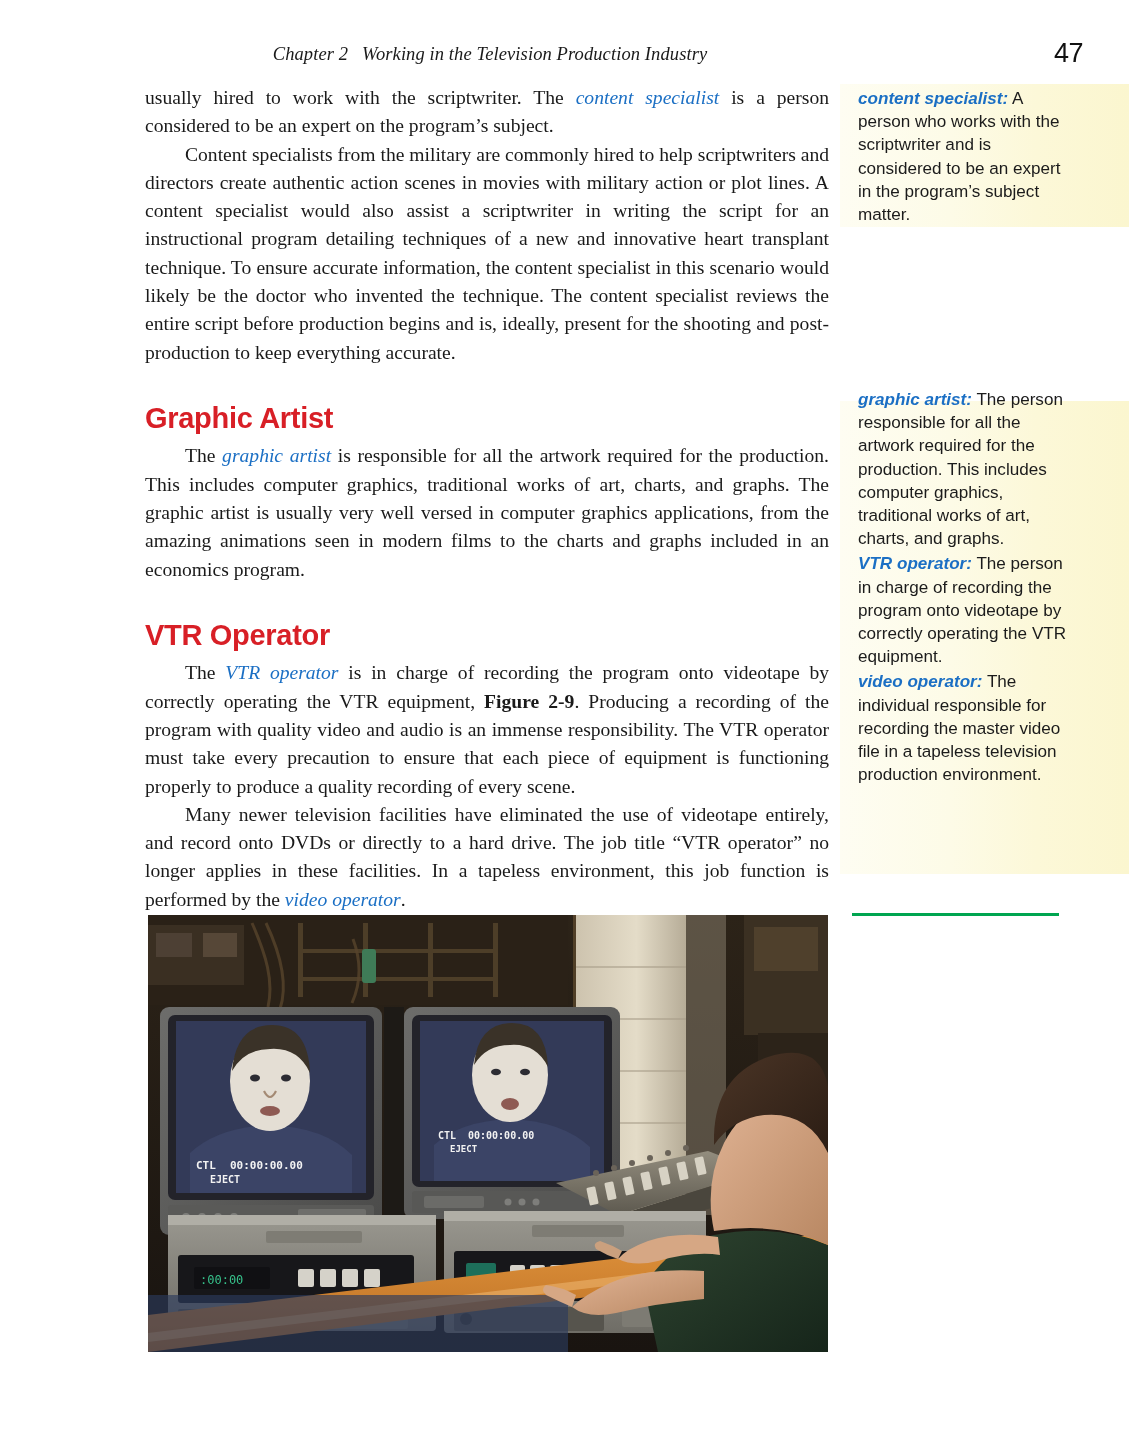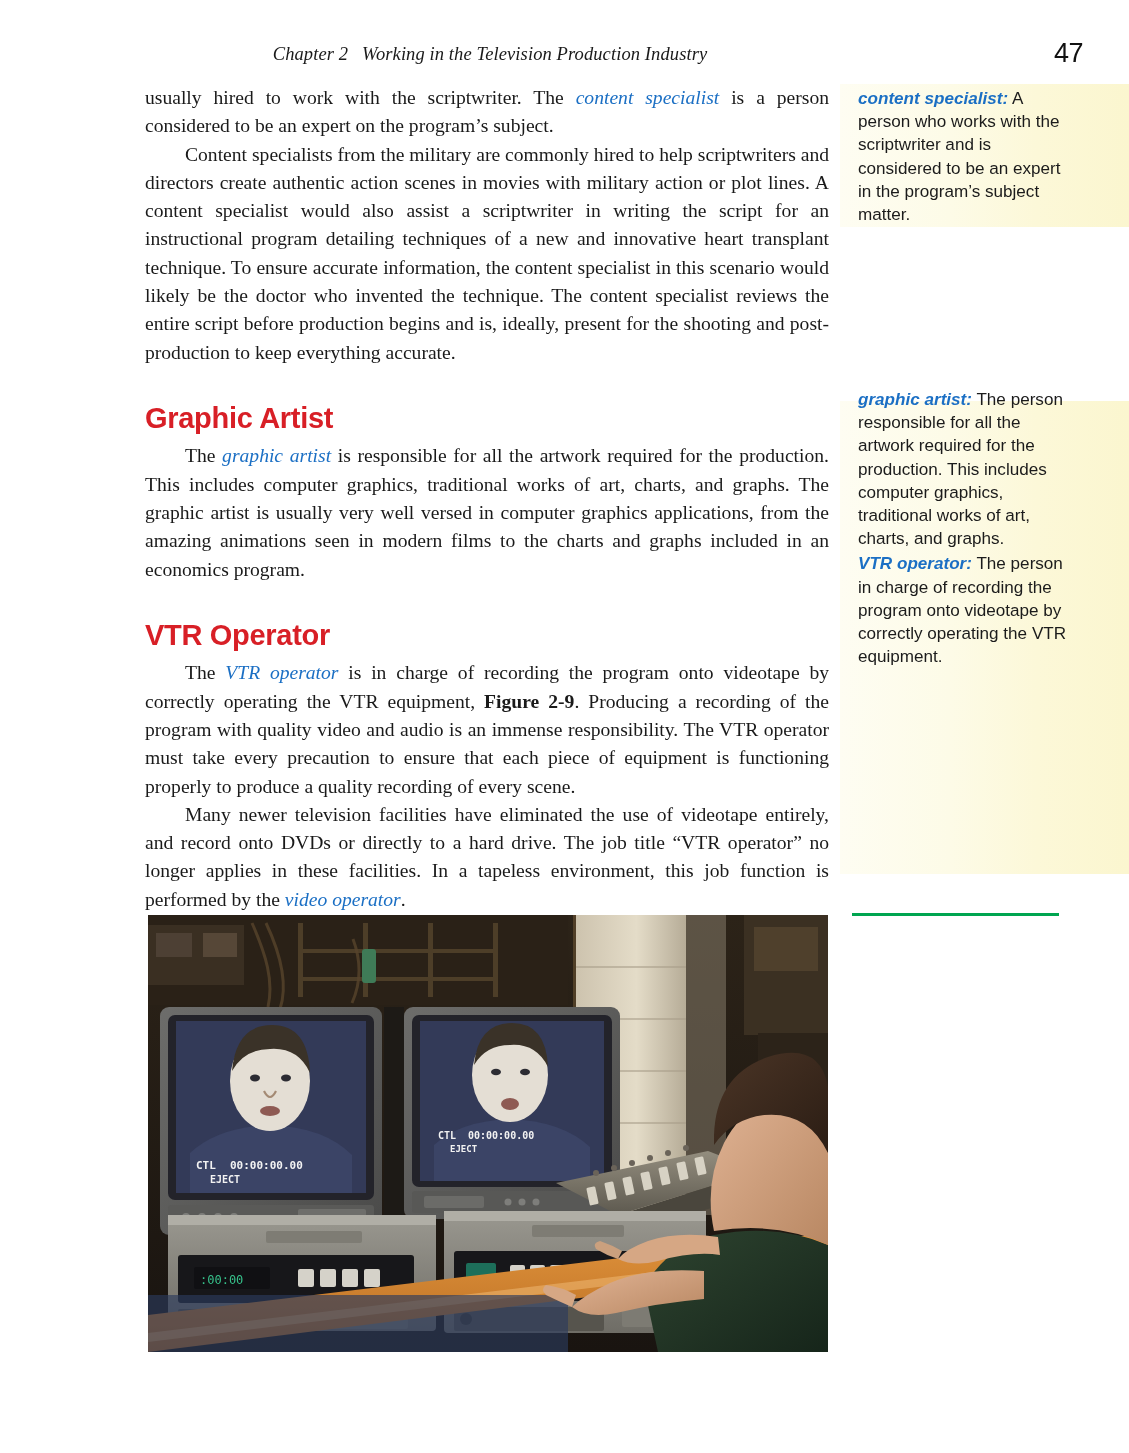--- a/index.html
+++ b/index.html
@@ -180,20 +180,21 @@
     <p class="body-p indent">Many newer television facilities have eliminated the use of videotape entirely, and record onto DVDs or directly to a hard drive. The job title “VTR operator” no longer applies in these facilities. In a tapeless environment, this job function is performed by the <span class="term">video operator</span>.</p>
   </div>
 
   <div class="col-side" id="side-a">
     <p class="gloss"><span class="gterm">content specialist:</span><span> A person who works with the scriptwriter and is considered to be an expert in the program’s subject matter.</span></p>
   </div>
 
   <div class="col-side" id="side-b">
     <p class="gloss"><span class="gterm">graphic artist:</span><span> The person responsible for all the artwork required for the production. This includes computer graphics, traditional works of art, charts, and graphs.</span></p>
     <p class="gloss"><span class="gterm">VTR operator:</span><span> The person in charge of recording the program onto videotape by correctly operating the VTR equipment.</span></p>
+    <p class="gloss"><span class="gterm">video operator:</span><span> The individual responsible for recording the master video file in a tapeless television production environment.</span></p>
   </div>
 
   <div class="fig-rule"></div>
 
   <div class="photo-frame">
     <svg width="680" height="437" viewBox="0 0 680 437">
       <defs>
         <linearGradient id="wallG" x1="0" y1="0" x2="0" y2="1">
           <stop offset="0%" stop-color="#2c2318"></stop>
           <stop offset="100%" stop-color="#191410"></stop>

